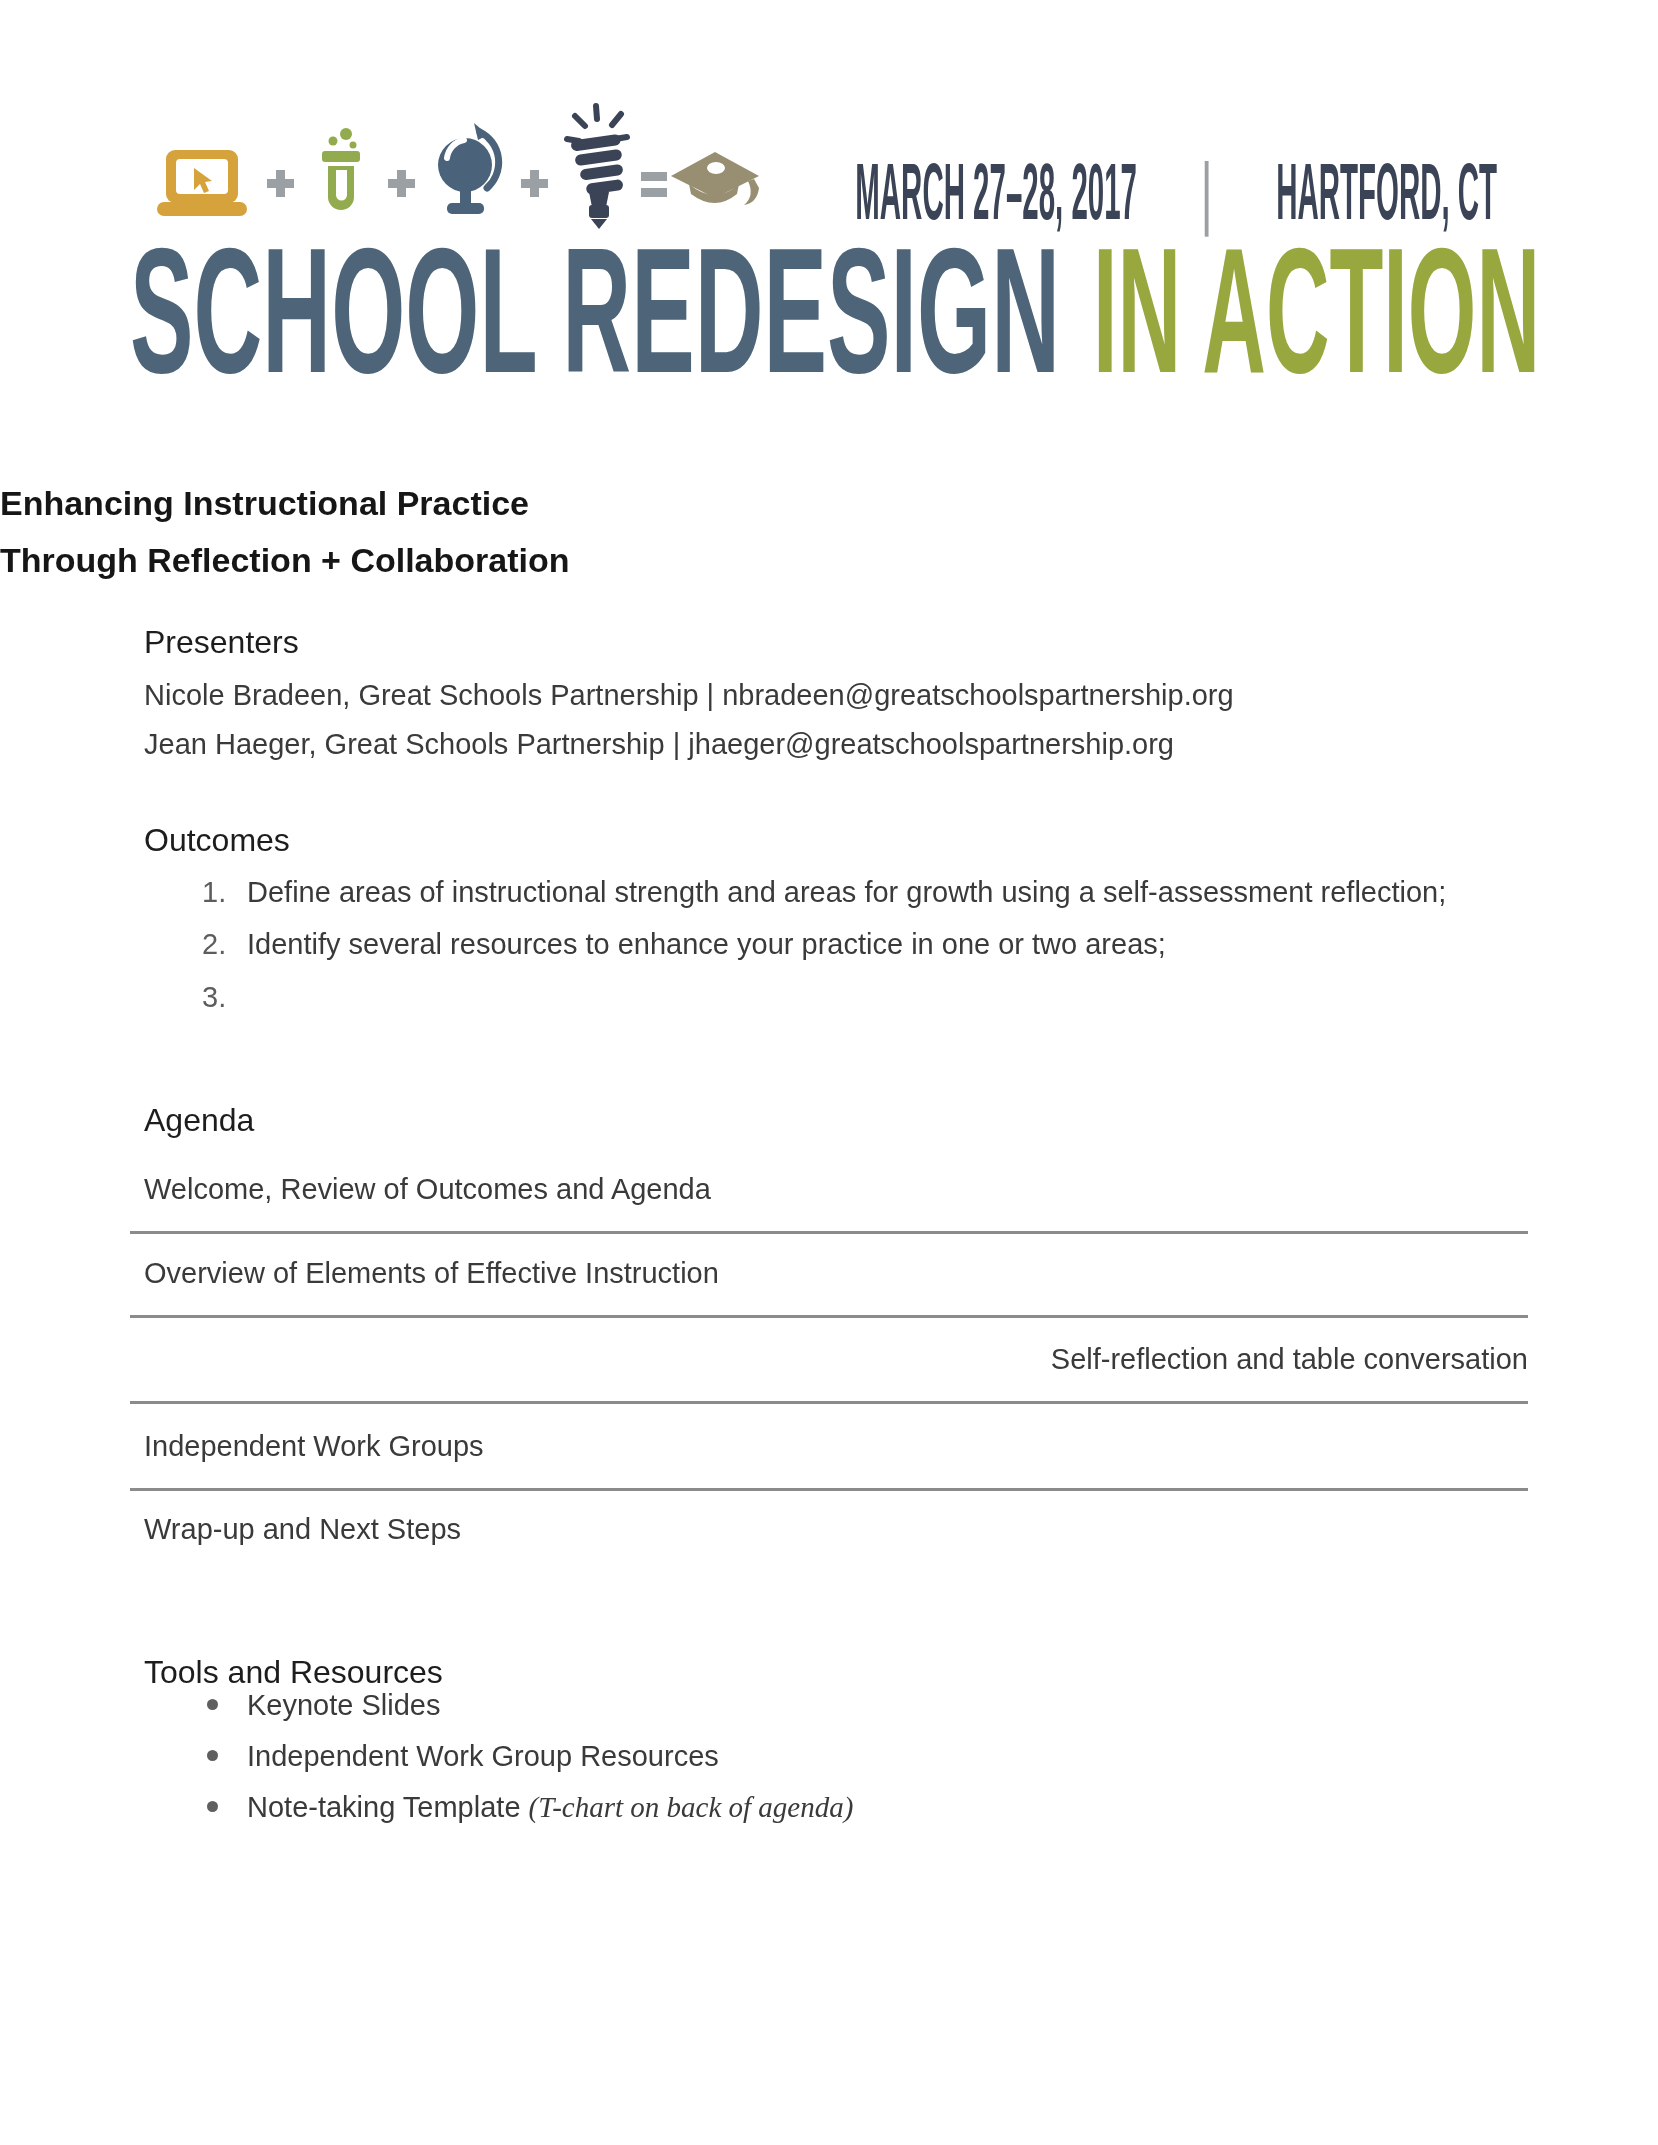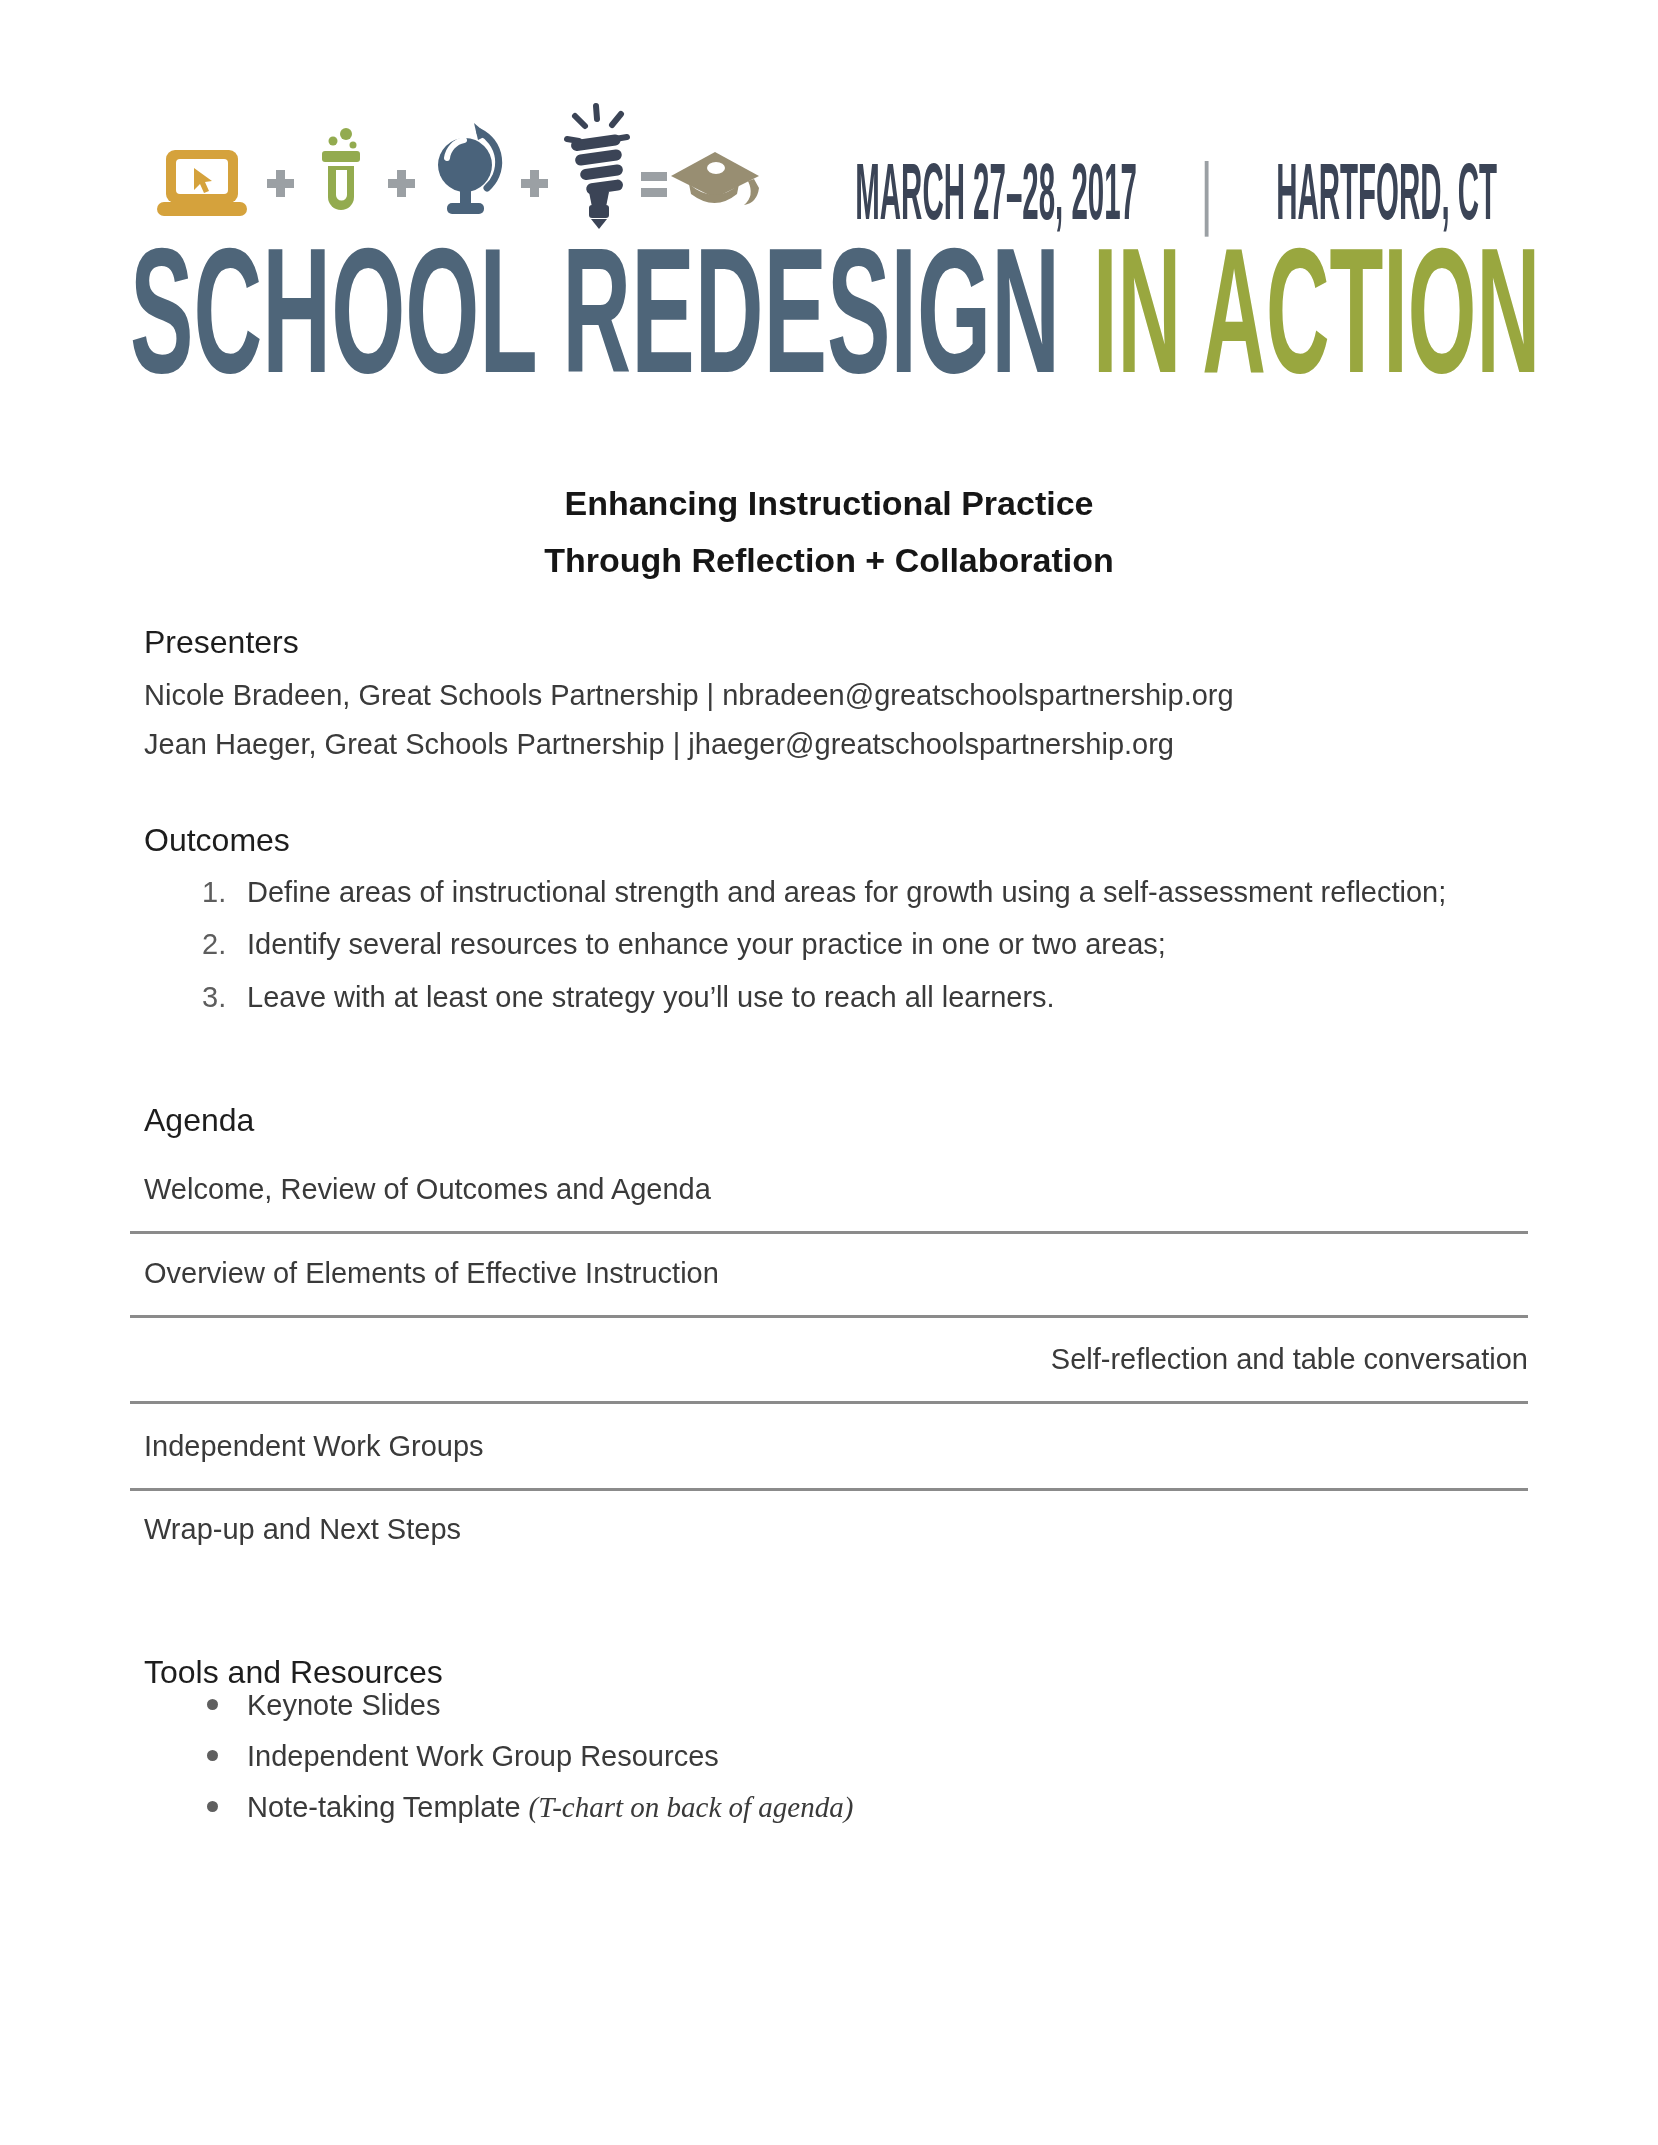--- a/index.html
+++ b/index.html
@@ -5,21 +5,21 @@
   html, body { margin:0; padding:0; background:#ffffff; }
   .page {
     position:relative;
     width:1658px; height:2145px;
     background:#ffffff;
     font-family:"Liberation Sans", sans-serif;
     overflow:hidden;
     padding-left:25px;
   }
   .abs { position:absolute; }
-  .centered { left:0; width:1658px; text-align:center; }
+  .centered { left:0; width:1658px; text-align:left; }
 
   .subtitle-line {
     font-size:34px; line-height:1; font-weight:bold; color:#161616;
   }
   .section-heading {
     font-size:32px; line-height:1; font-weight:normal; color:#1d1d1d; margin:0;
   }
   .body-text {
     font-size:29px; line-height:1; color:#3a3a3a;
   }
@@ -143,21 +143,20 @@
   <div class="abs list-item body-text" style="top:878px;">
     <span class="num">1.</span>
     <span>Define areas of instructional strength and areas for growth using a self-assessment reflection;</span>
   </div>
   <div class="abs list-item body-text" style="top:930px;">
     <span class="num">2.</span>
     <span>Identify several resources to enhance your practice in one or two areas;</span>
   </div>
   <div class="abs list-item body-text" style="top:983px;">
     <span class="num">3.</span>
-    <span>Leave with at least one strategy you’ll use to reach all learners.</span>
   </div>
 
   <h2 class="abs section-heading left-col" style="top:1104px;">Agenda</h2>
 
   <div class="abs agenda-row body-text" style="top:1175px;">Welcome, Review of Outcomes and Agenda</div>
   <div class="divider" style="top:1231px;"></div>
 
   <div class="abs agenda-row body-text" style="top:1259px;">Overview of Elements of Effective Instruction</div>
   <div class="divider" style="top:1315px;"></div>
 

